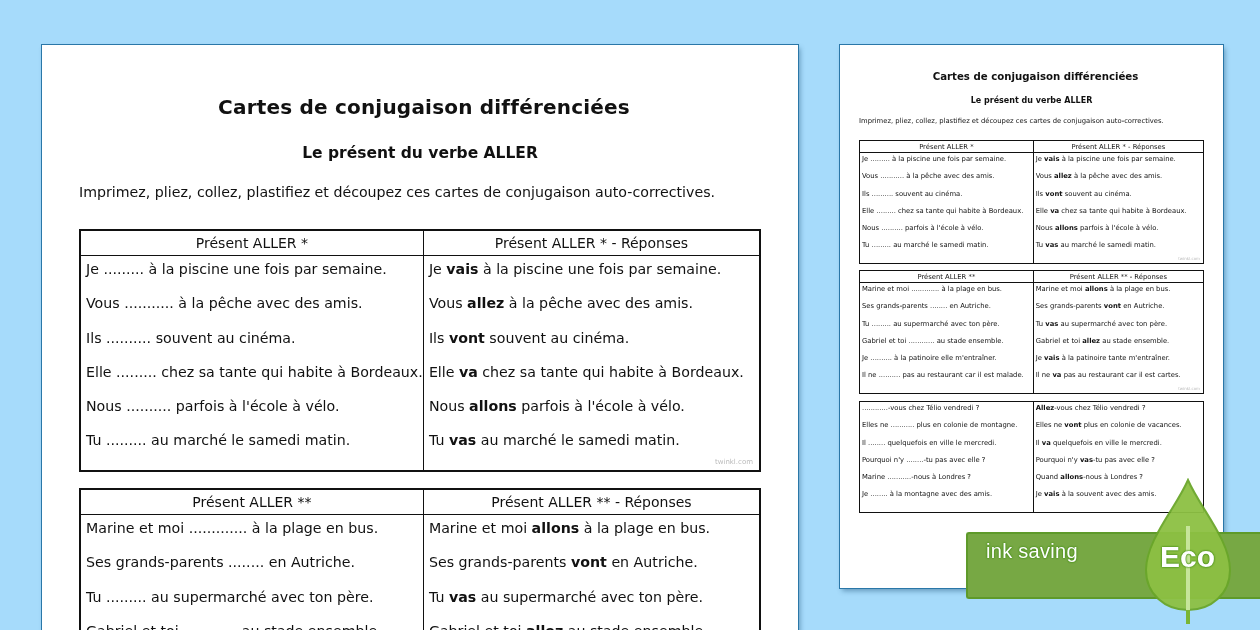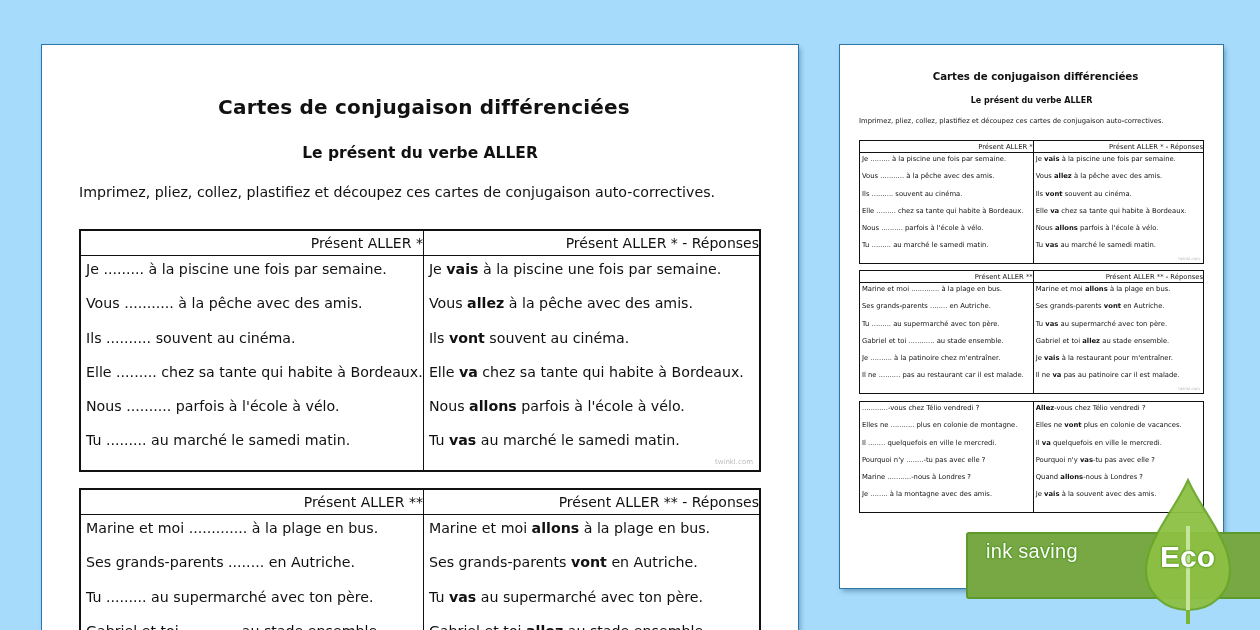--- a/index.html
+++ b/index.html
@@ -23,21 +23,21 @@
   
   #main-page .doc-title { top: 50px; font-size: 20px; letter-spacing: 0.2px; }
   #main-page .doc-subtitle { top: 99px; font-size: 15.5px; }
   #main-page .doc-instr { top: 139px; left: 37px; font-size: 14.2px; }
 
   .card-table {
     position: absolute; border-collapse: collapse;
     border: 2px solid #111; table-layout: fixed;
   }
   .card-table th {
-    font-weight: normal; border: 1.5px solid #111; text-align: right;
+    font-weight: normal; border: 1.5px solid #111; text-align: center;
   }
   .card-table td {
     border-left: 1.5px solid #111; border-right: 1.5px solid #111;
     vertical-align: top; padding: 0; white-space: nowrap; overflow: hidden;
   }
   .card-line { display: block; }
   .card-line b { font-weight: bold; }
   .twinkl-mark { position: absolute; color: #bbb; }
 
   #main-page .card-table { left: 37px; width: 682px; }
@@ -200,30 +200,30 @@
         <tr>
       <th>Présent ALLER **</th>
       <th>Présent ALLER ** - Réponses</th>
     </tr>
     <tr>
       <td class="card-cell q-cell">
             <span class="card-line">Marine et moi ............. à la plage en bus.</span>
             <span class="card-line">Ses grands-parents ........ en Autriche.</span>
             <span class="card-line">Tu ......... au supermarché avec ton père.</span>
             <span class="card-line">Gabriel et toi ............ au stade ensemble.</span>
-            <span class="card-line">Je .......... à la patinoire chez m'entraîner.</span>
+            <span class="card-line">Je .......... à la patinoire elle m'entraîner.</span>
             <span class="card-line">Il ne .......... pas au restaurant car il est malade.</span>
           </td>
       <td class="card-cell a-cell">
         <span class="card-line"><span>Marine et moi </span><b>allons</b><span> à la plage en bus.</span></span>
             <span class="card-line"><span>Ses grands-parents </span><b>vont</b><span> en Autriche.</span></span>
             <span class="card-line"><span>Tu </span><b>vas</b><span> au supermarché avec ton père.</span></span>
             <span class="card-line"><span>Gabriel et toi </span><b>allez</b><span> au stade ensemble.</span></span>
-            <span class="card-line"><span>Je </span><b>vais</b><span> à la restaurant pour m'entraîner.</span></span>
-            <span class="card-line"><span>Il ne </span><b>va</b><span> pas au patinoire car il est malade.</span></span>
+            <span class="card-line"><span>Je </span><b>vais</b><span> à la patinoire tante m'entraîner.</span></span>
+            <span class="card-line"><span>Il ne </span><b>va</b><span> pas au restaurant car il est cartes.</span></span>
             <span class="twinkl-mark">twinkl.com</span>
       </td>
     </tr>
   </tbody>
     </table>
 
   <table class="card-table" id="prev-table-3">
     <colgroup>
         <col style="width:50.5%">
         <col style="width:49.5%">

